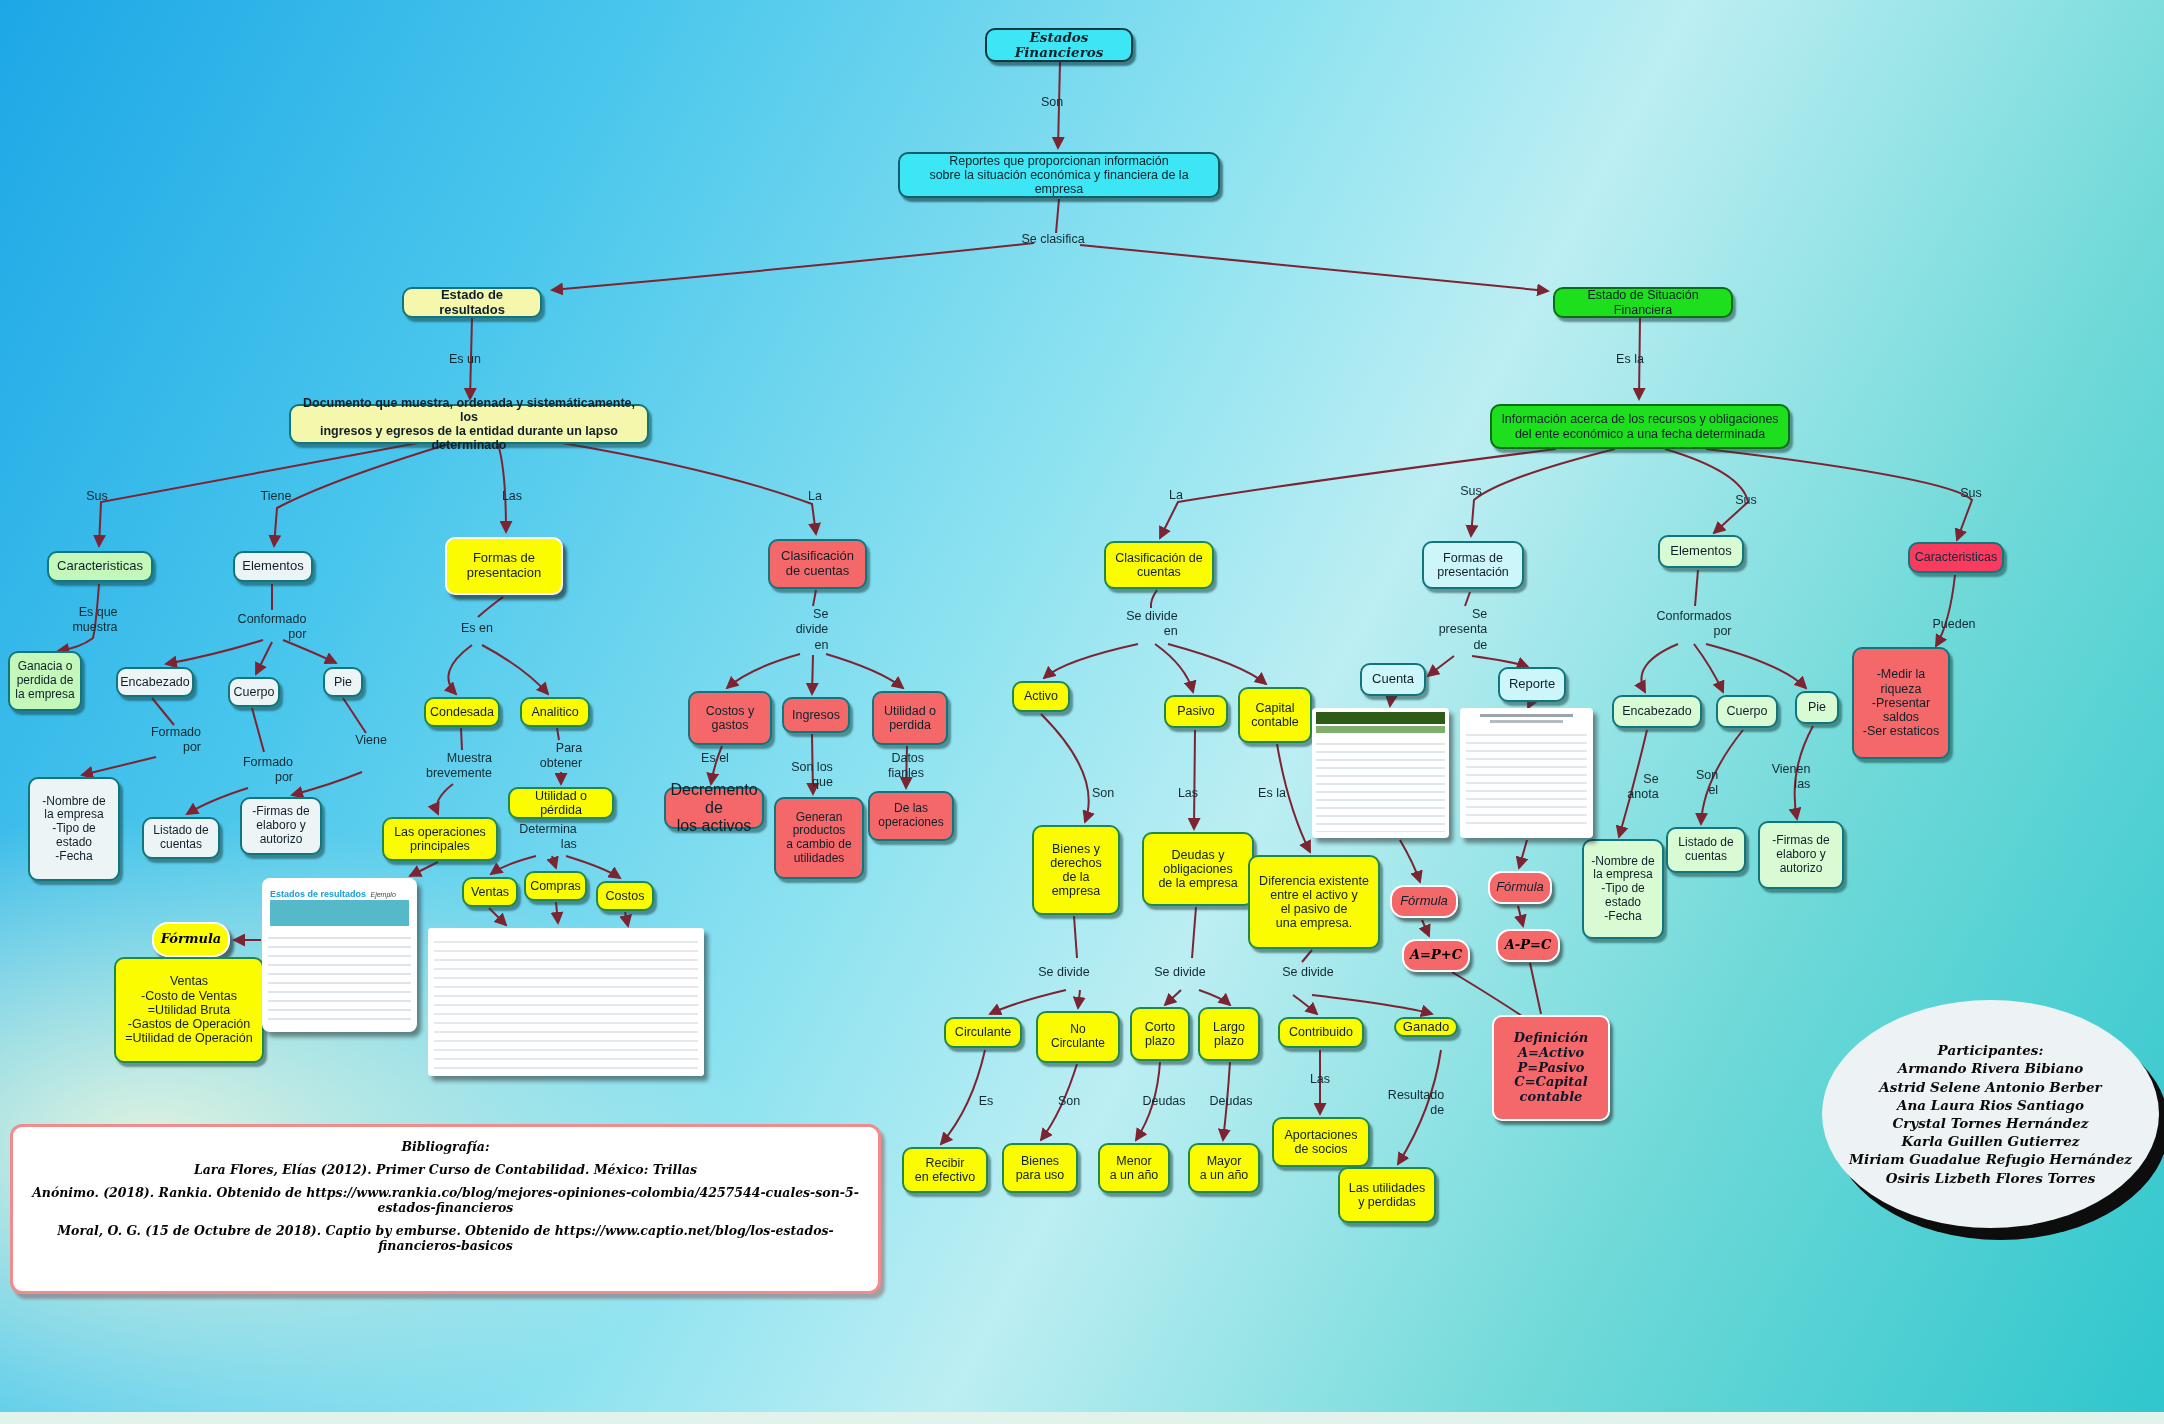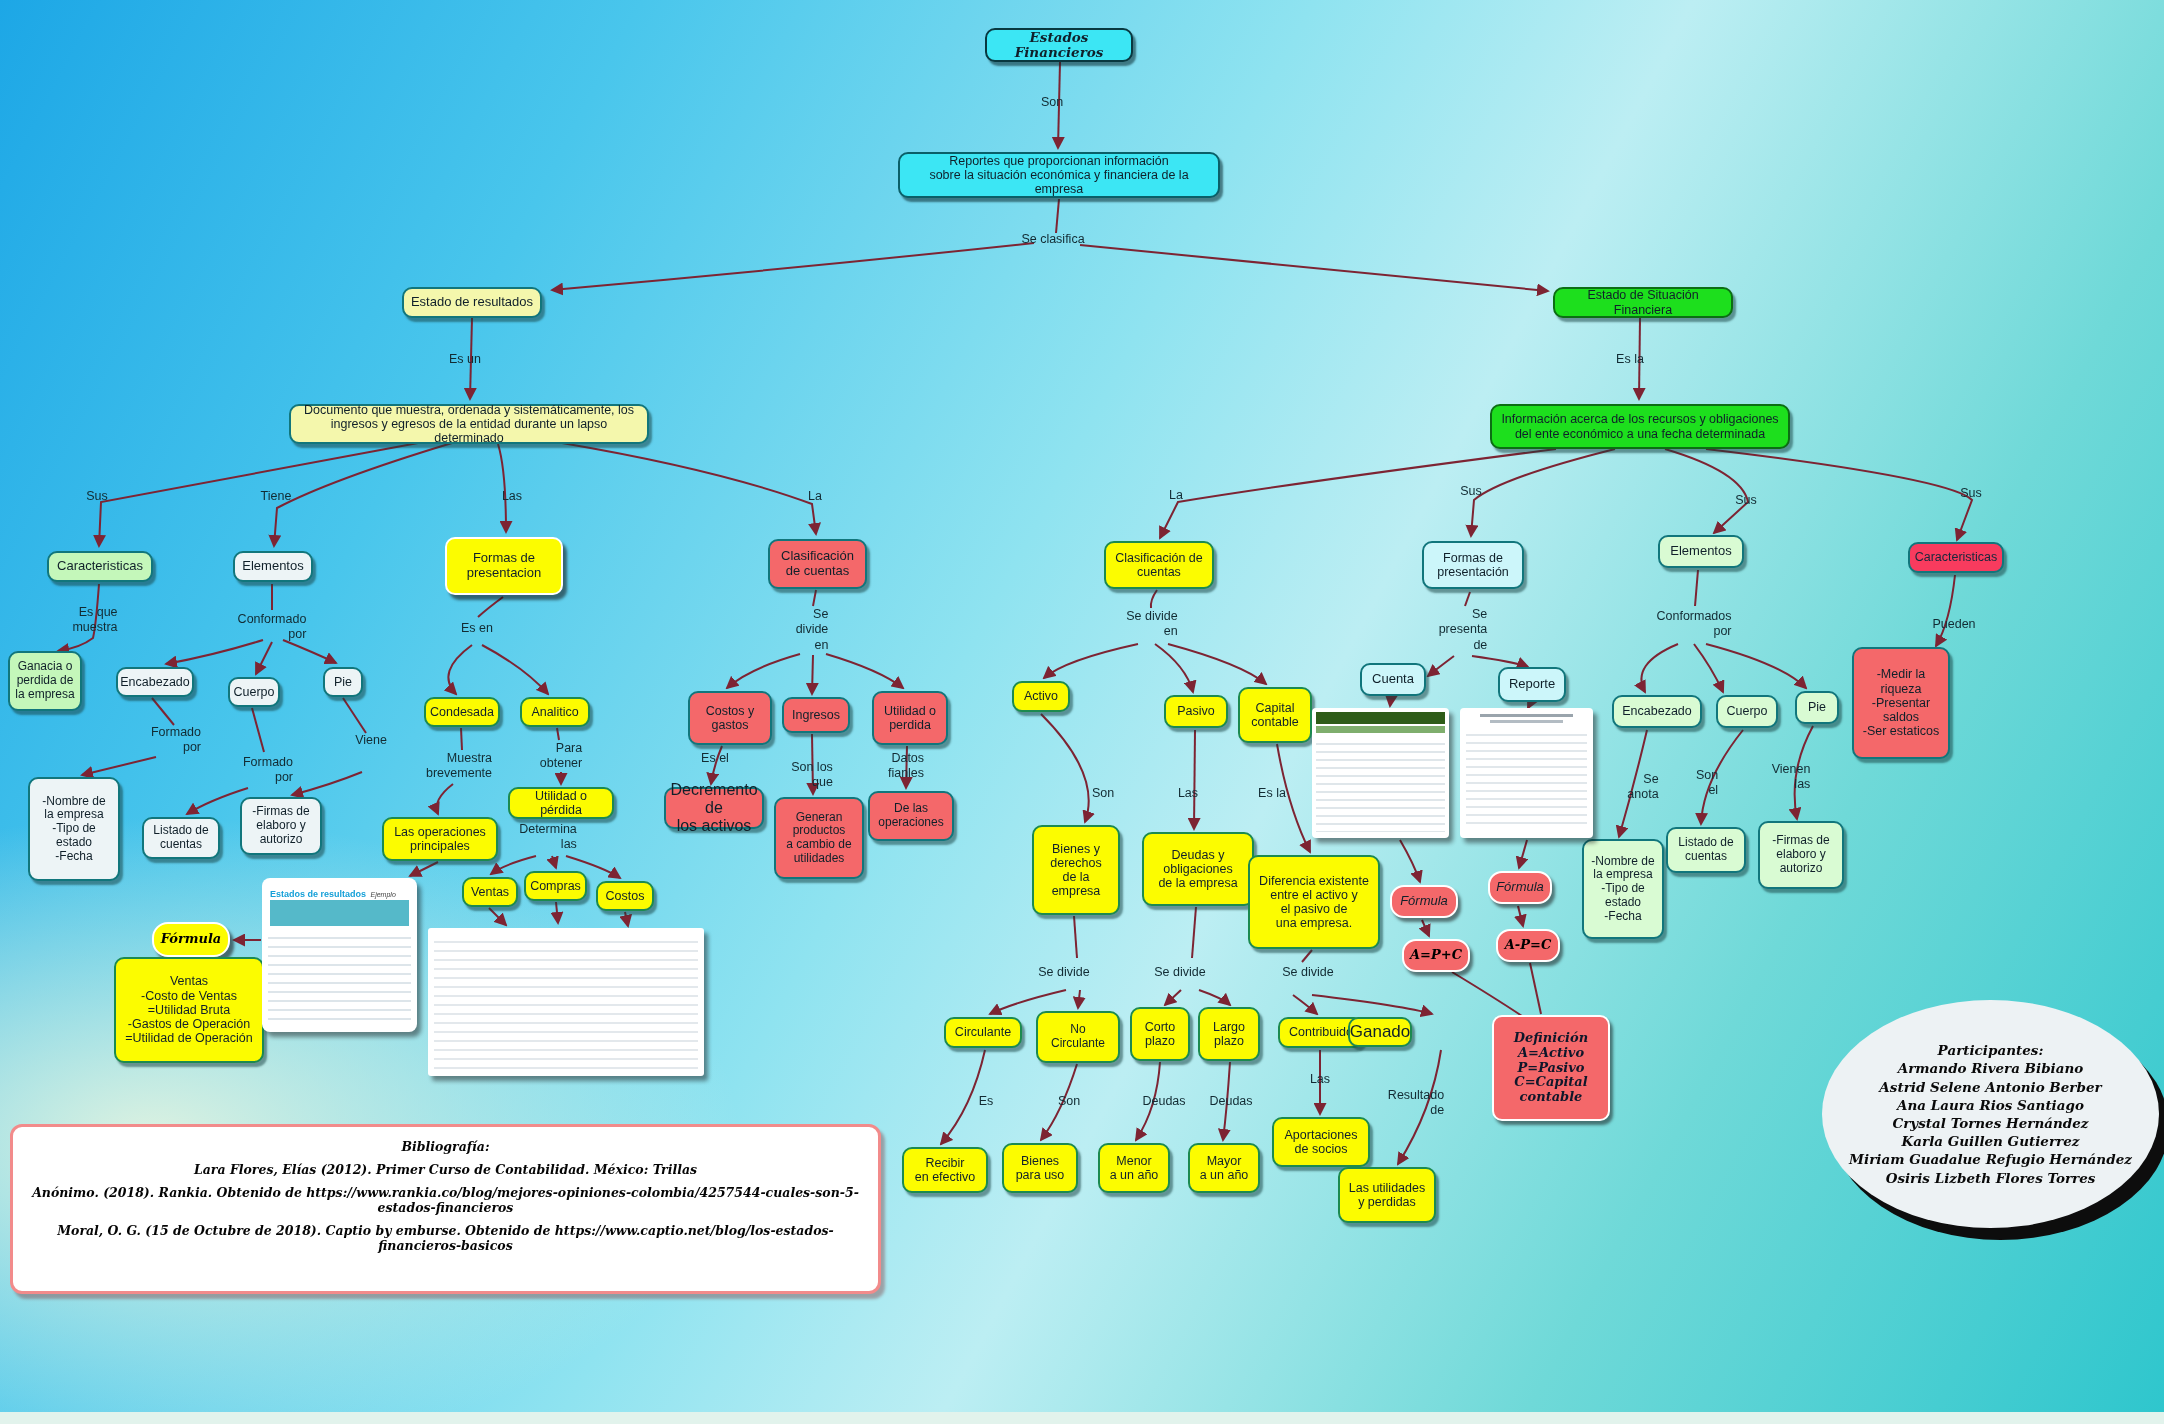--- a/index.html
+++ b/index.html
@@ -9,21 +9,21 @@
       radial-gradient(ellipse 950px 520px at 7% 80%, rgba(228,244,224,.95), rgba(228,244,224,0) 62%),
       linear-gradient(118deg,#1da7e6 0%,#49c6ec 22%,#8fe3f0 45%,#bceef3 58%,#6fd9d8 78%,#2ec6cd 100%);}
   #edges{position:absolute;left:0;top:0;width:2164px;height:1424px;pointer-events:none;}
   #edges .e{fill:none;stroke:#7d2433;stroke-width:2px;}
   .n{position:absolute;box-sizing:border-box;display:flex;align-items:center;justify-content:center;
      text-align:center;white-space:pre-line;border-radius:10px;font-size:13px;line-height:1.14;
      color:#10202a;padding:2px 4px;z-index:3;}
   .elabel{position:absolute;transform:translate(-50%,-50%);font-size:12.5px;line-height:1.22;
      color:#122b33;text-align:right;white-space:pre-line;z-index:2;}
   .cyan{background:#3ce6f4;border:2px solid #0a5f68;box-shadow:3px 4px 2px rgba(10,40,45,.55);}
-  .paleyellow{background:#f4f7ac;border:2px solid #11767c;box-shadow:3px 4px 2px rgba(20,60,60,.5);}
+  .paleyellow{background:#f4f7ac;border:2px solid #11767c;box-shadow:3px 4px 2px rgba(20,60,60,.5);font-weight:bold;}
   .yellow{background:#fcfc00;border:2px solid #1c8a50;box-shadow:3px 4px 2px rgba(20,60,60,.5);}
   .yellowwhite{background:#fcfc00;border:2px solid #ffffff;box-shadow:4px 5px 3px rgba(15,15,15,.55);}
   .lgreen{background:#c4f7ba;border:2px solid #11767c;box-shadow:3px 4px 2px rgba(20,60,60,.5);}
   .white{background:#edf4f6;border:2px solid #11767c;box-shadow:3px 4px 2px rgba(20,60,60,.5);}
   .red{background:#f4686a;border:2px solid #11767c;box-shadow:3px 4px 2px rgba(20,60,60,.5);}
   .green{background:#1ddf1d;border:2px solid #0c6e14;box-shadow:3px 4px 2px rgba(20,60,60,.5);}
   .pcyan{background:#ccf6fa;border:2px solid #11767c;box-shadow:3px 4px 2px rgba(20,60,60,.5);}
   .pgreen{background:#d9fbd3;border:2px solid #11767c;box-shadow:3px 4px 2px rgba(20,60,60,.5);}
   .crimson{background:#f83b5e;border:2px solid #11767c;color:#14283c;box-shadow:3px 4px 2px rgba(20,60,60,.5);}
   .redwhite{background:#f4686a;border:2px solid #ffffff;box-shadow:3px 4px 3px rgba(15,15,15,.5);}
@@ -288,21 +288,21 @@
 el pasivo de
 una empresa.</div>
   <div class="n yellow" style="left:944px;top:1017px;width:78px;height:31px;font-size:12.5px">Circulante</div>
   <div class="n yellow" style="left:1036px;top:1011px;width:84px;height:52px;font-size:12px">No
 Circulante</div>
   <div class="n yellow" style="left:1130px;top:1007px;width:60px;height:54px;font-size:12.5px">Corto
 plazo</div>
   <div class="n yellow" style="left:1198px;top:1007px;width:62px;height:54px;font-size:12.5px">Largo
 plazo</div>
   <div class="n yellow" style="left:1278px;top:1017px;width:86px;height:31px;font-size:12.5px">Contribuido</div>
-  <div class="n yellow" style="left:1348px;top:1017px;width:64px;height:30px;font-size:17px">Ganado</div>
+  <div class="n yellow" style="left:1394px;top:1017px;width:64px;height:20px;font-size:13px">Ganado</div>
   <div class="n yellow" style="left:902px;top:1147px;width:86px;height:46px;font-size:12.5px">Recibir
 en efectivo</div>
   <div class="n yellow" style="left:1002px;top:1143px;width:76px;height:50px;font-size:12.5px">Bienes
 para uso</div>
   <div class="n yellow" style="left:1098px;top:1143px;width:72px;height:50px;font-size:12.5px">Menor
 a un año</div>
   <div class="n yellow" style="left:1188px;top:1143px;width:72px;height:50px;font-size:12.5px">Mayor
 a un año</div>
   <div class="n yellow" style="left:1272px;top:1117px;width:98px;height:50px;font-size:12.5px">Aportaciones
 de socios</div>

